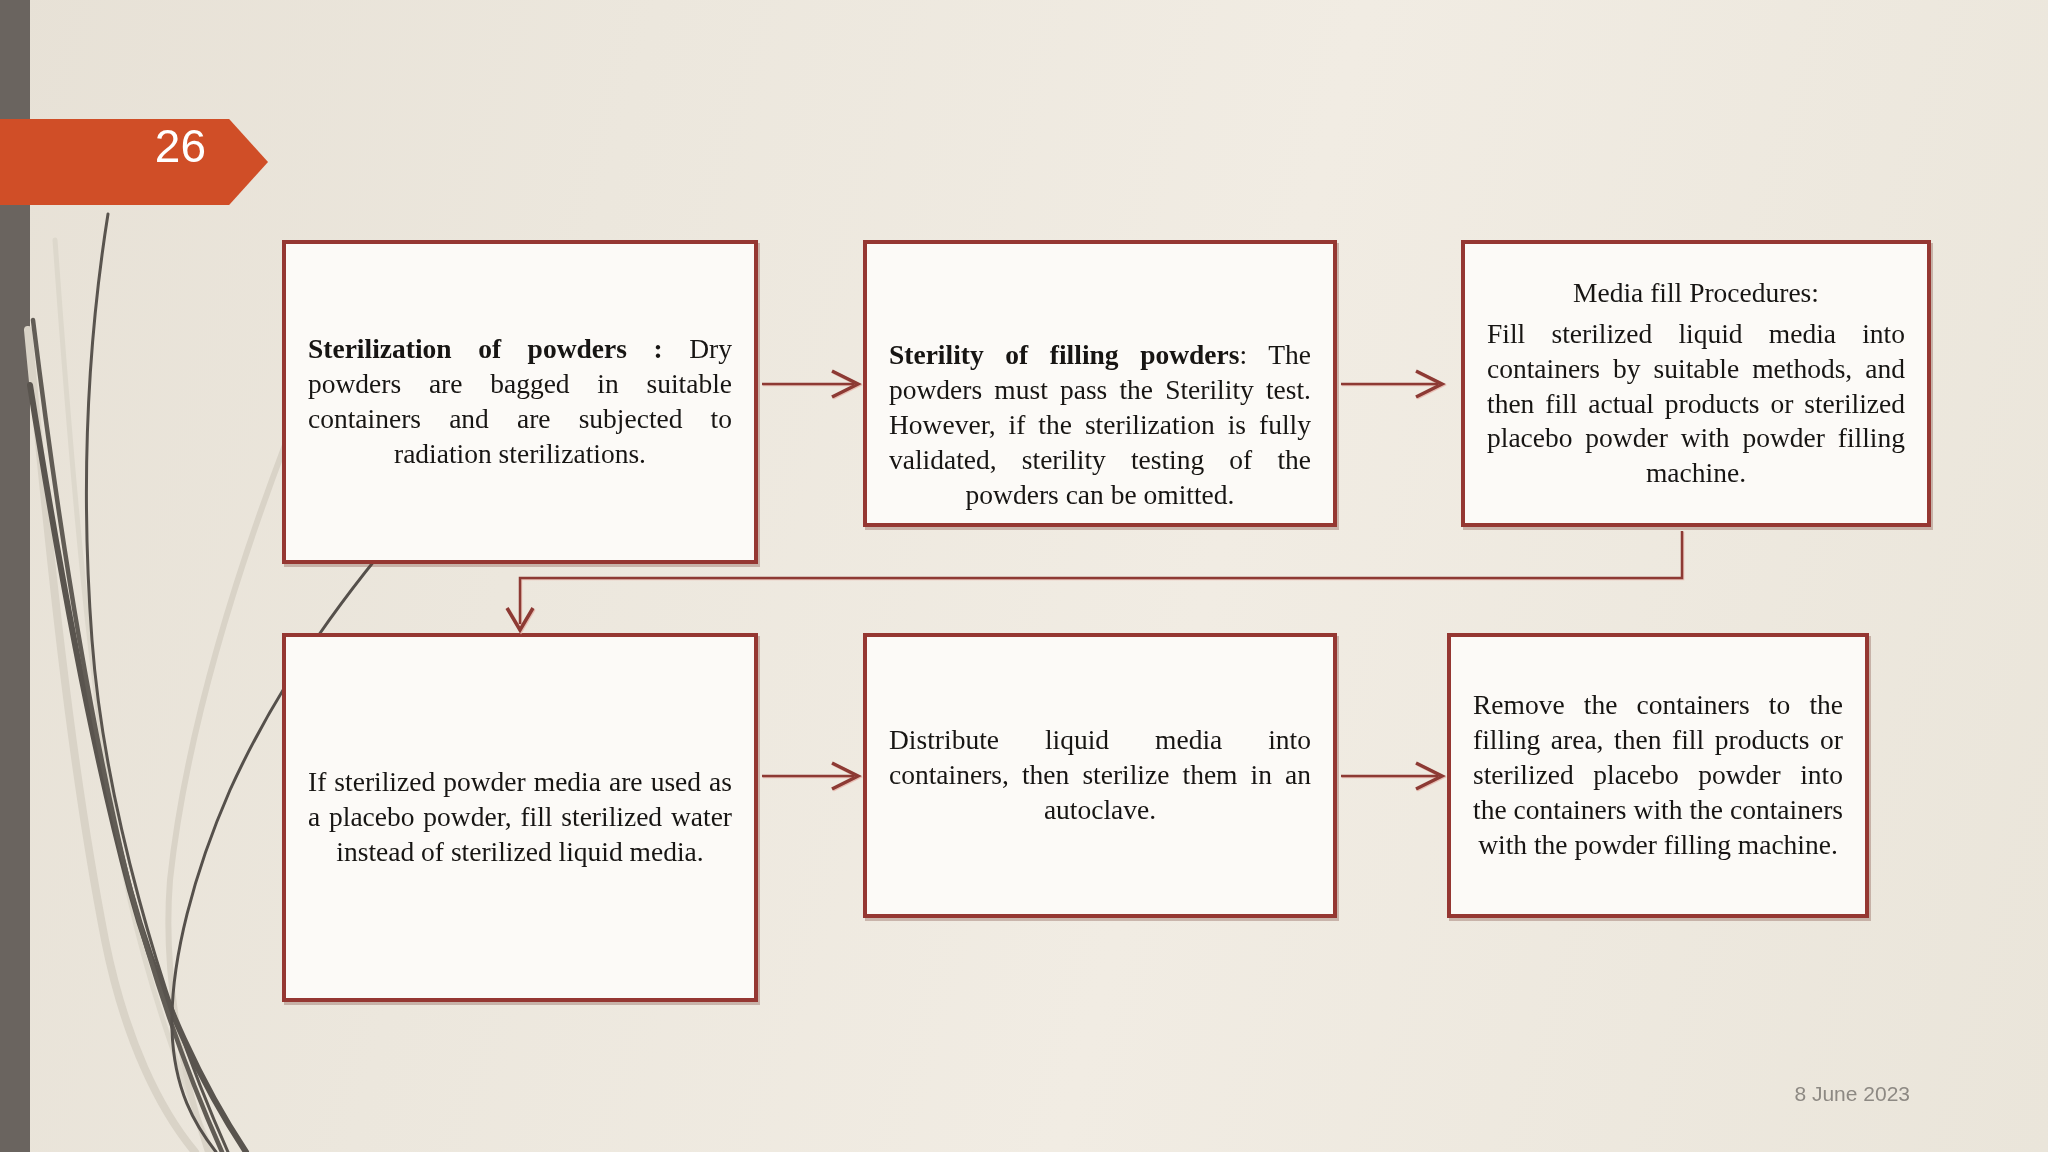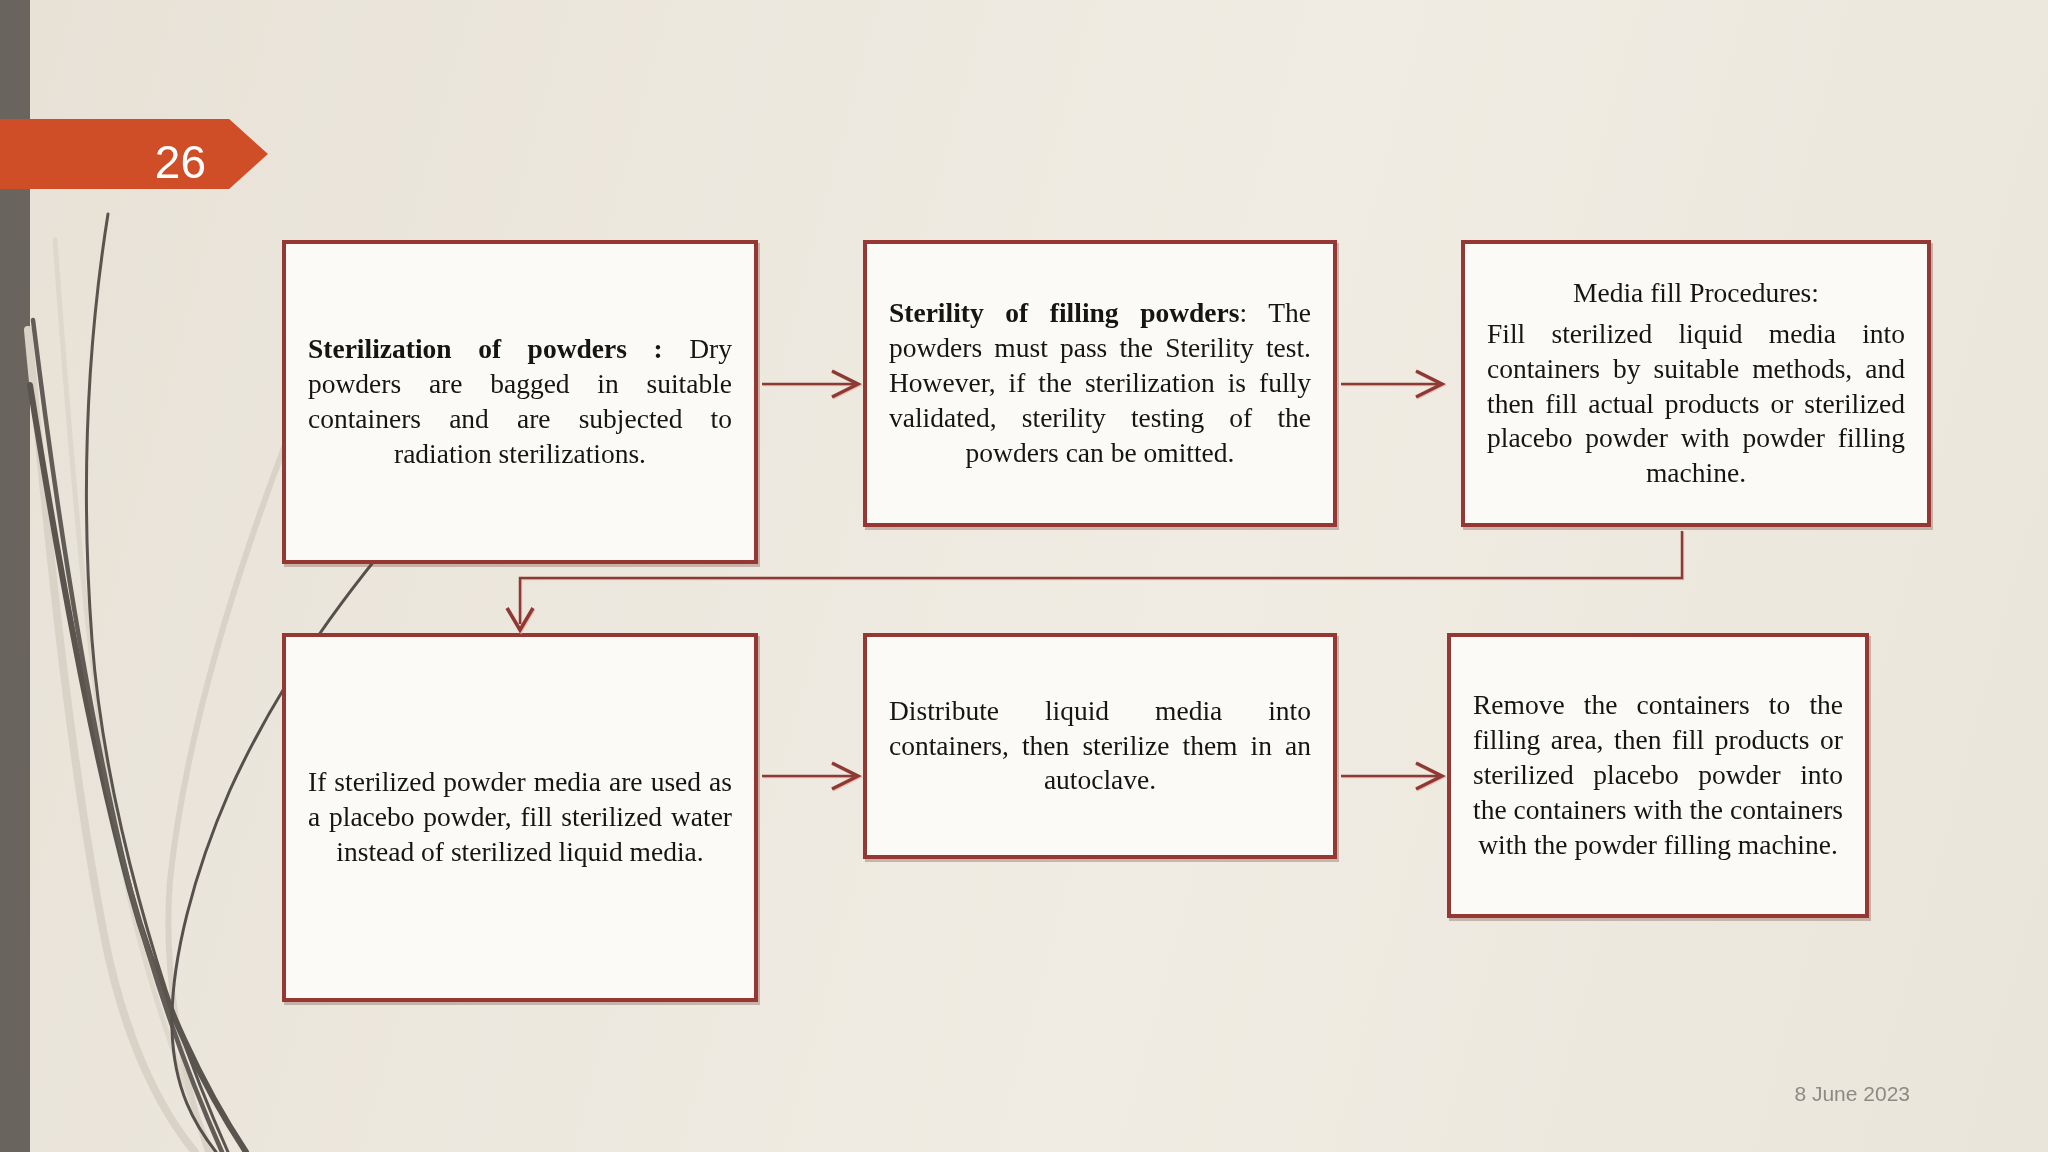--- a/index.html
+++ b/index.html
@@ -5,48 +5,48 @@
   html,body{margin:0;padding:0;background:#d8d4cb;}
   .slide{
     position:relative;
     width:2048px;height:1152px;
     overflow:hidden;
     background:linear-gradient(105deg,#e7e1d6 0%,#ece7dd 28%,#f1ece3 58%,#eae5da 100%);
     font-family:"Liberation Serif", serif;
   }
   svg.decor{position:absolute;left:0;top:0;z-index:1;}
   .banner{
-    position:absolute;left:0;top:119px;width:268px;height:70px;
+    position:absolute;left:0;top:119px;width:268px;height:86px;
     background:#d04e27;
     clip-path:polygon(0 0,85.5% 0,100% 50%,85.5% 100%,0 100%);
-    display:flex;align-items:flex-end;justify-content:flex-end;
+    display:flex;align-items:flex-start;justify-content:flex-end;
     padding-right:62px;box-sizing:border-box;
     color:#ffffff;font-family:"Liberation Sans",sans-serif;font-size:46px;
     filter:drop-shadow(0 3px 2px rgba(60,40,30,.25));
     z-index:5;
   }
   .fbox{
     position:absolute;z-index:2;
     background:#fcfaf7;
     border:4px solid #953732;
     box-sizing:border-box;
     box-shadow:2px 3px 0 rgba(112,55,47,.30);
     display:flex;flex-direction:column;justify-content:center;
     padding:10px 22px;
     color:#171513;
     font-size:27.5px;line-height:1.27;
     text-align:justify;text-align-last:center;
   }
   .fbox .hd{text-align:center;text-align-last:center;margin:0 0 6px 0;}
   .fbox p{margin:0;}
   .b1{left:282px;top:240px;width:476px;height:324px;}
-  .b2{left:863px;top:240px;width:474px;height:287px;}
+  .b2{left:863px;top:240px;width:474px;height:287px;justify-content:flex-end;}
   .b3{left:1461px;top:240px;width:470px;height:287px;}
   .b4{left:282px;top:633px;width:476px;height:369px;}
-  .b5{left:863px;top:633px;width:474px;height:226px;}
+  .b5{left:863px;top:633px;width:474px;height:285px;}
   .b6{left:1447px;top:633px;width:422px;height:285px;}
   .bold{font-weight:bold;}
   svg.connectors{
     position:absolute;left:0;top:0;z-index:3;pointer-events:none;
     filter:drop-shadow(1.5px 1.5px 0 rgba(230,182,172,.85));
   }
   .date{
     position:absolute;right:138px;top:1042px;z-index:4;
     color:#8d8983;font-family:"Liberation Sans",sans-serif;font-size:21px;margin-top:40px;
   }

